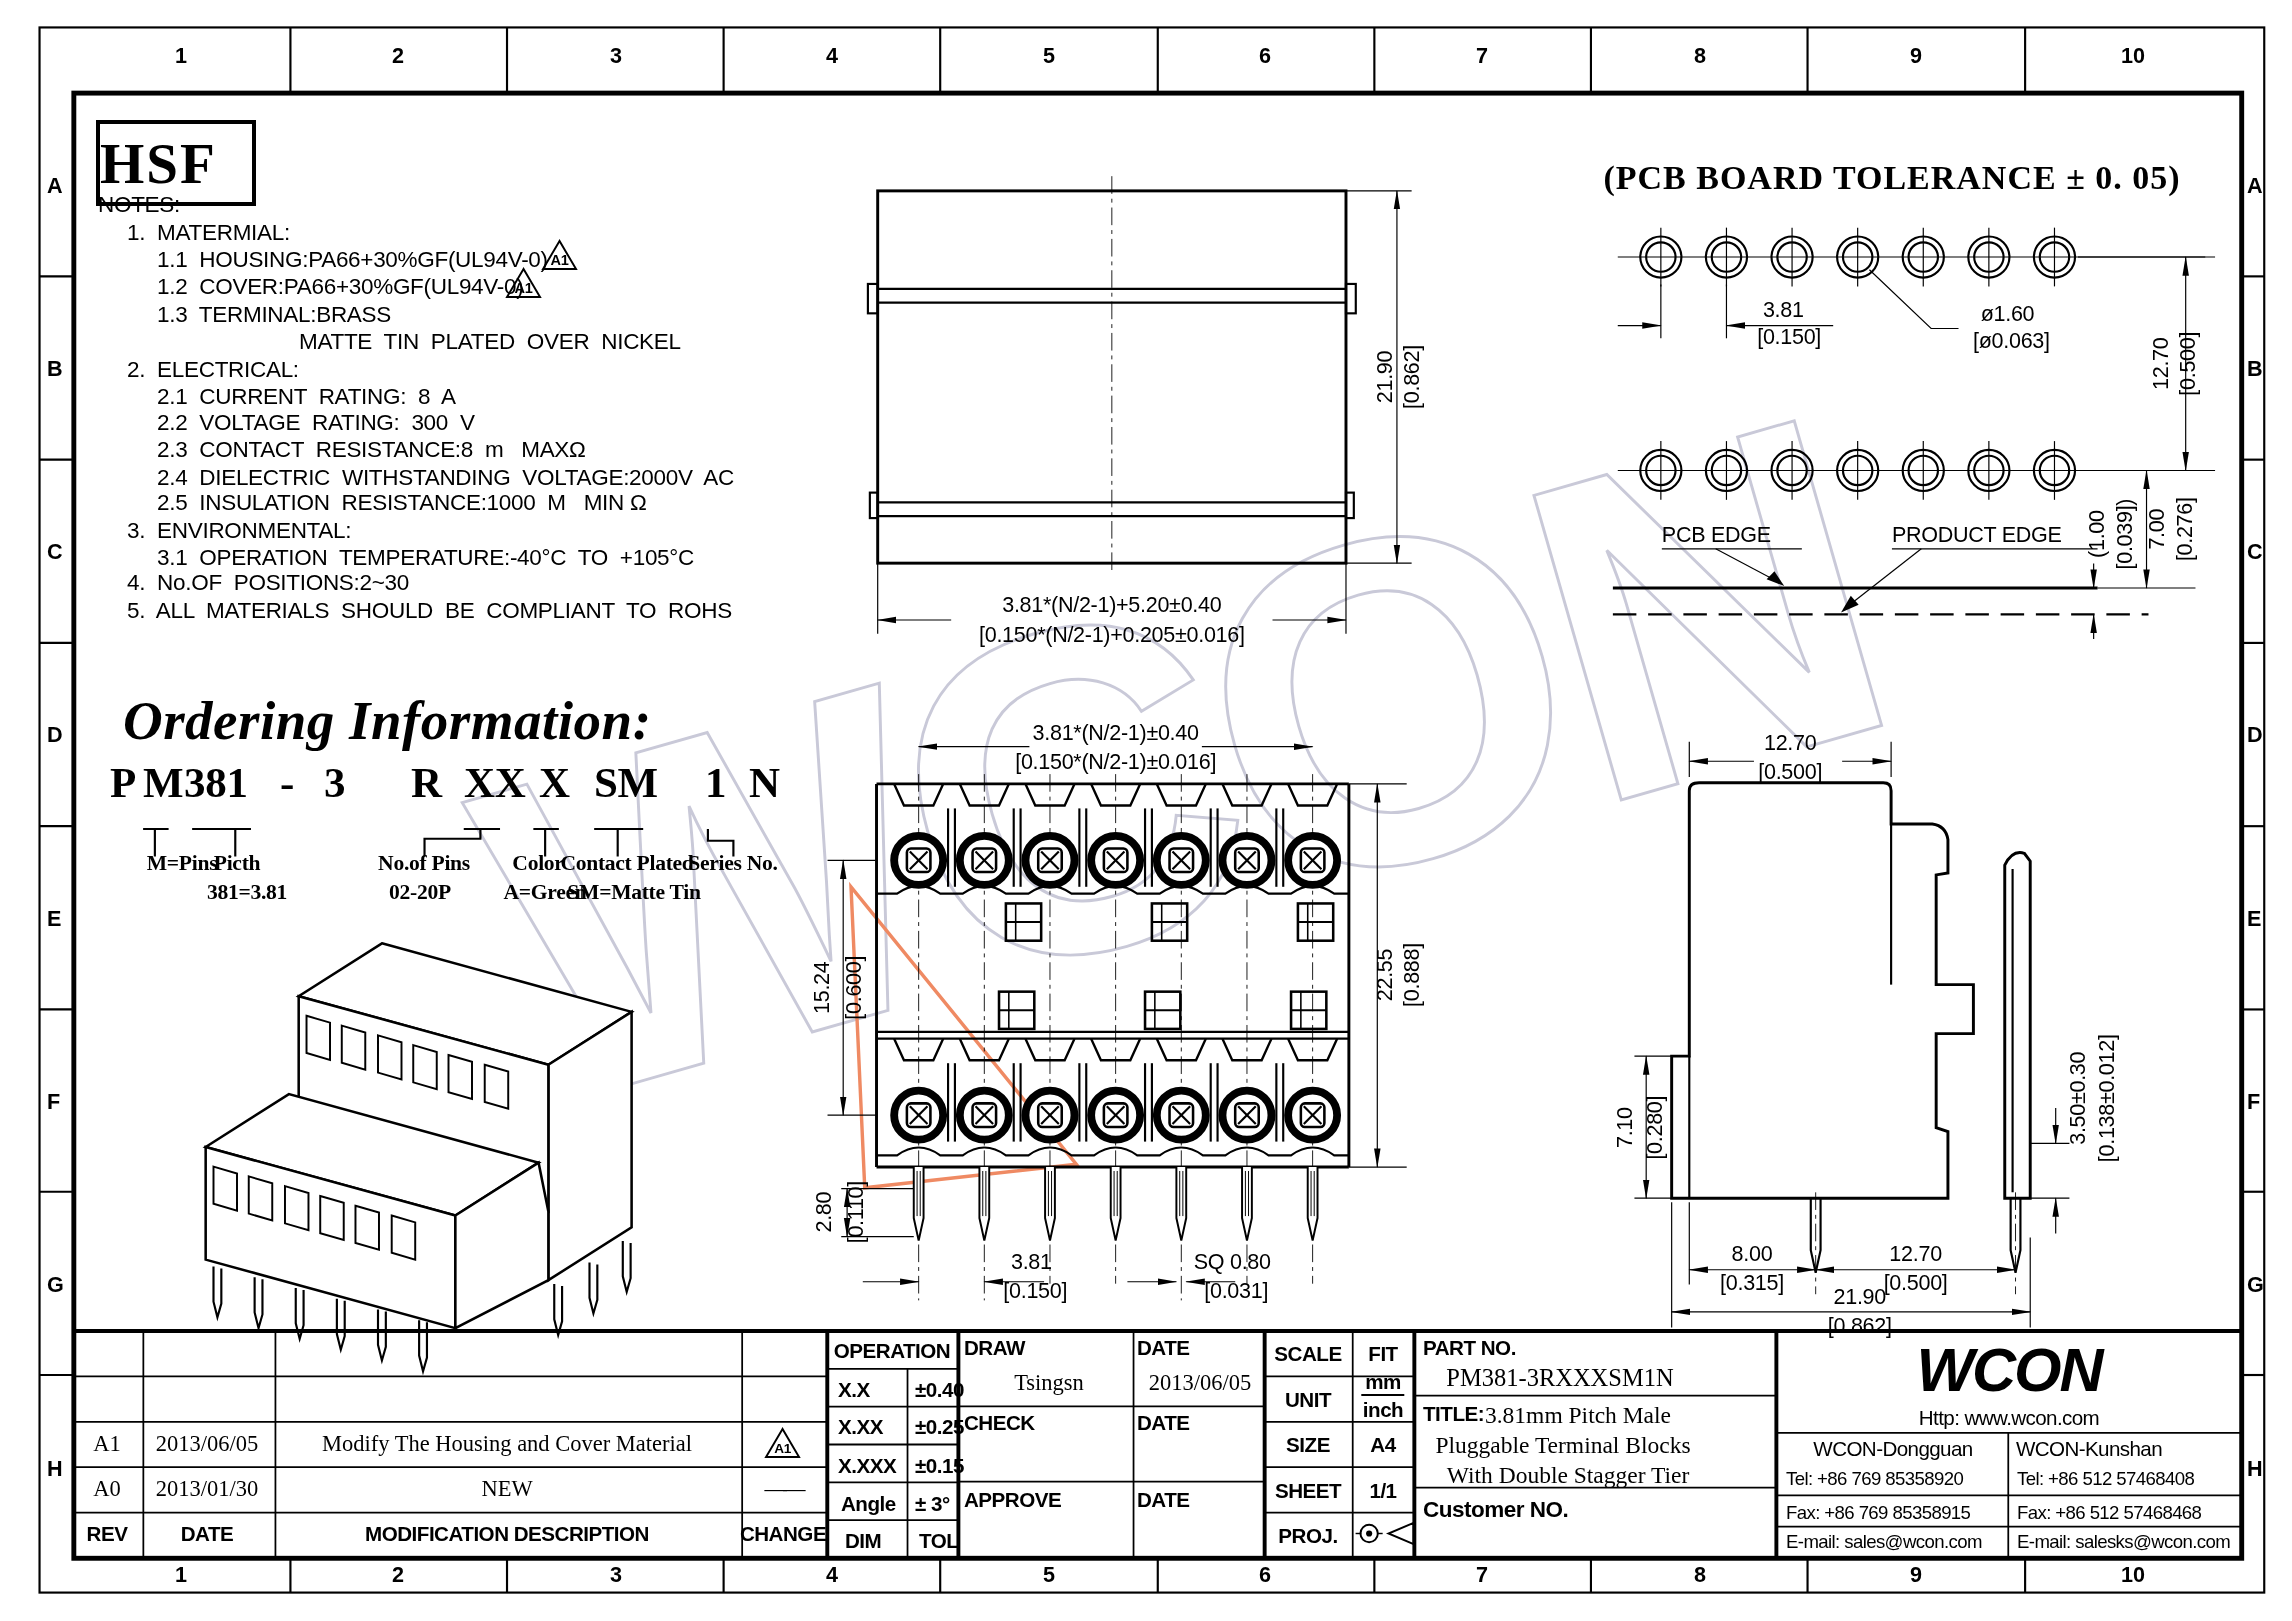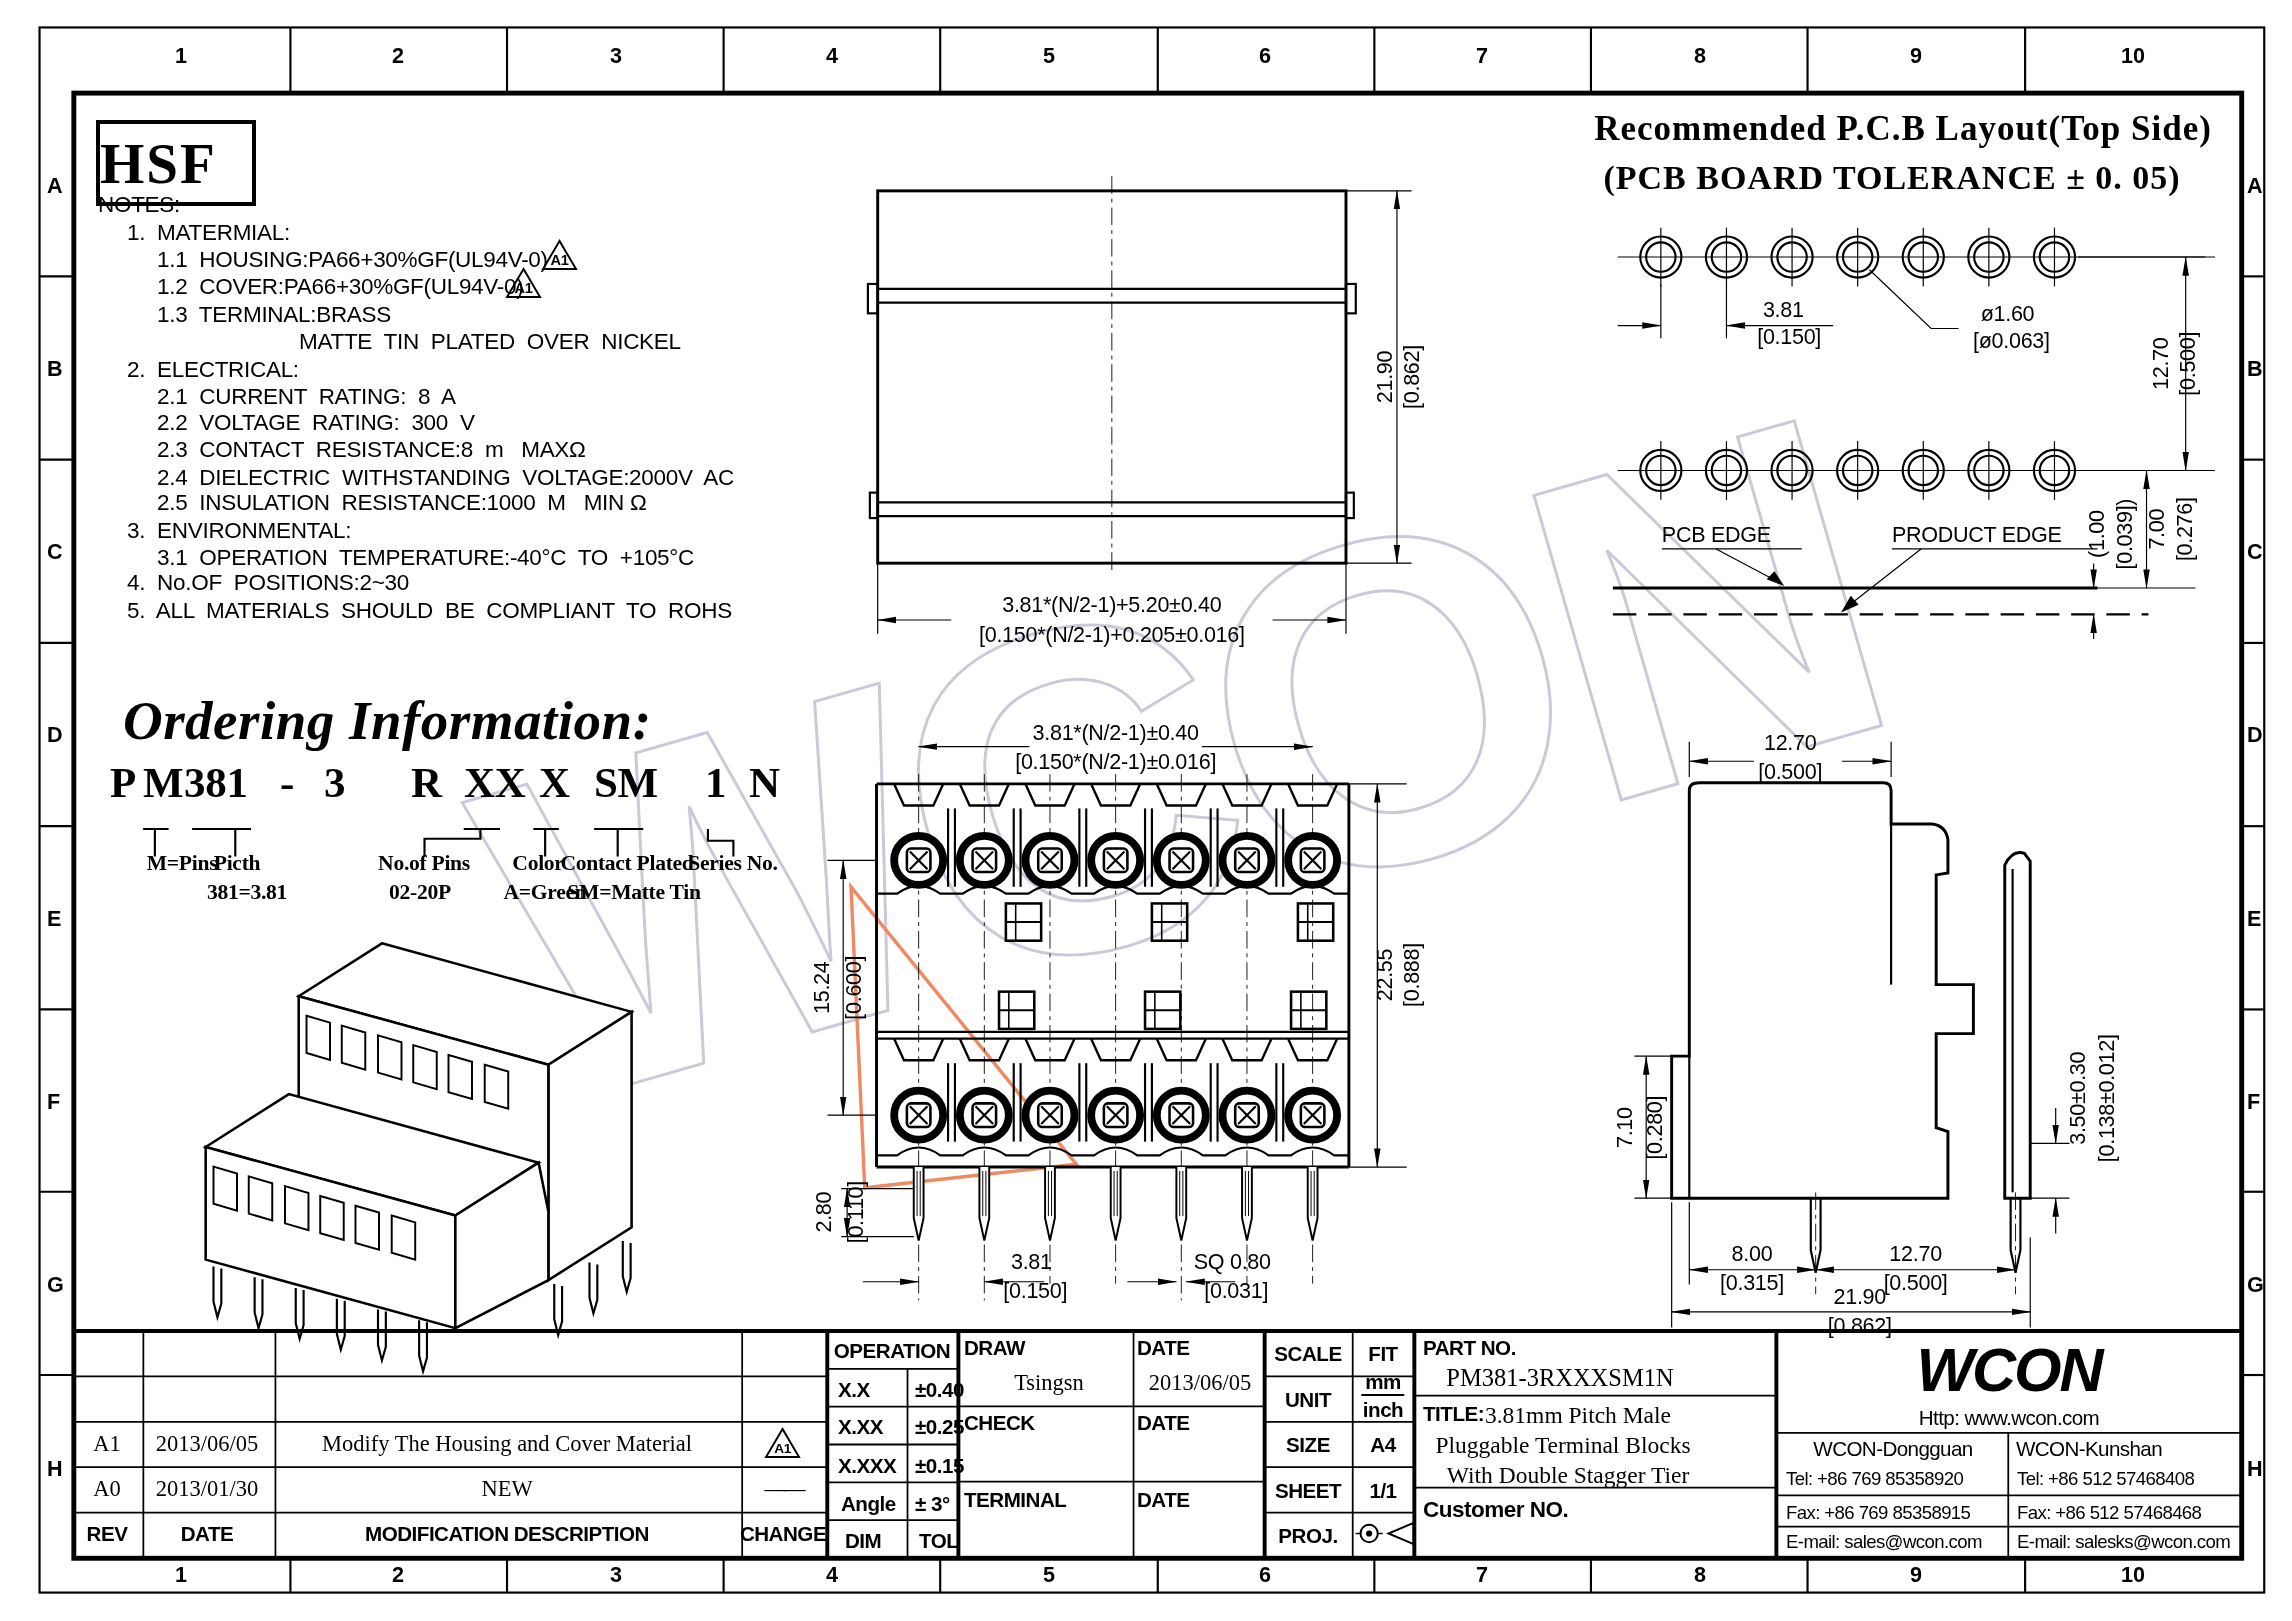--- a/index.html
+++ b/index.html
@@ -148,21 +148,20 @@
   <svg style="left:541px;top:239px" width="39" height="33" viewBox="0 0 40 34">
     <polygon points="19,2 2,31 36,31" fill="none" stroke="#000" stroke-width="2"></polygon>
     <text x="19" y="27" text-anchor="middle" style="font:bold 15px 'Liberation Sans'">A1</text>
   </svg>
   <svg style="left:505px;top:267px" width="39" height="33" viewBox="0 0 40 34">
     <polygon points="19,2 2,31 36,31" fill="none" stroke="#000" stroke-width="2"></polygon>
     <text x="19" y="27" text-anchor="middle" style="font:bold 15px 'Liberation Sans'">A1</text>
   </svg>
 </div>
 
-<span class="t ser ctr" style="left:1903px;top:116px;font-size:35px;font-weight:600;letter-spacing:1px">Recommended P.C.B Layout(Top Side)</span>
 <span class="t ser ctr" style="left:1892px;top:165px;font-size:34px;font-weight:600;letter-spacing:1px">(PCB BOARD TOLERANCE ± 0. 05)</span>
 
 <svg style="left:1588px;top:211px" width="696" height="470" viewBox="0 0 710 480">
   <g>
     <line x1="30" y1="47" x2="640" y2="47" class="d"></line>
     <line x1="30" y1="265" x2="640" y2="265" class="d"></line>
     <g class="o2">
       <g transform="translate(74,47)">
             <circle r="21"></circle>
             <circle r="15"></circle>
@@ -631,21 +630,21 @@
   <span class="tbl" style="left:919px;top:1529px">TOL</span>
 </div>
 
 <div>
   <span class="tbl" style="left:964px;top:1336px">DRAW</span>
   <span class="tbv ctr" style="left:1049px;top:1370px">Tsingsn</span>
   <span class="tbl" style="left:1137px;top:1336px">DATE</span>
   <span class="tbv ctr" style="left:1200px;top:1370px">2013/06/05</span>
   <span class="tbl" style="left:964px;top:1411px">CHECK</span>
   <span class="tbl" style="left:1137px;top:1411px">DATE</span>
-  <span class="tbl" style="left:964px;top:1488px">TERMINAL</span>
+  <span class="tbl" style="left:964px;top:1488px">APPROVE</span>
   <span class="tbl" style="left:1137px;top:1488px">DATE</span>
 </div>
 
 <div>
   <span class="tbl ctr" style="left:1308px;top:1342px">SCALE</span>
   <span class="tbl ctr" style="left:1383px;top:1342px">FIT</span>
   <span class="tbl ctr" style="left:1308px;top:1388px">UNIT</span>
   <span class="tbl ctr" style="left:1383px;top:1370px;border-bottom:2px solid #000;padding:0 3.9px">mm</span>
   <span class="tbl ctr" style="left:1383px;top:1398px">inch</span>
   <span class="tbl ctr" style="left:1308px;top:1433px">SIZE</span>

